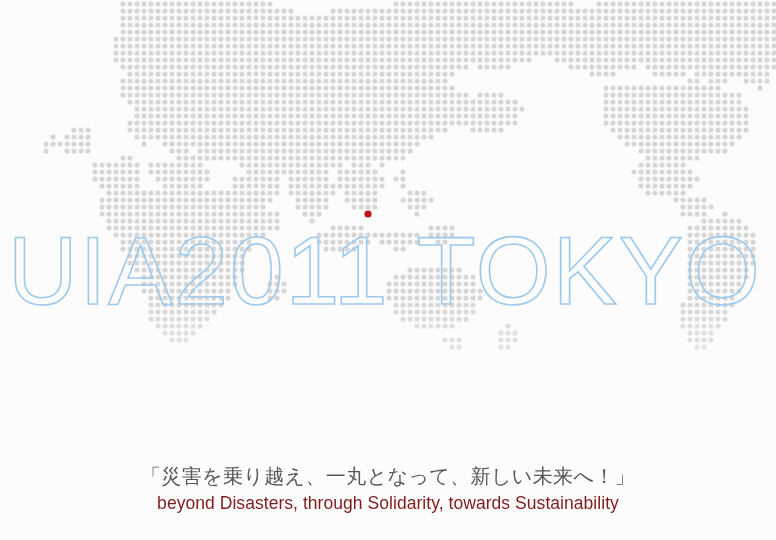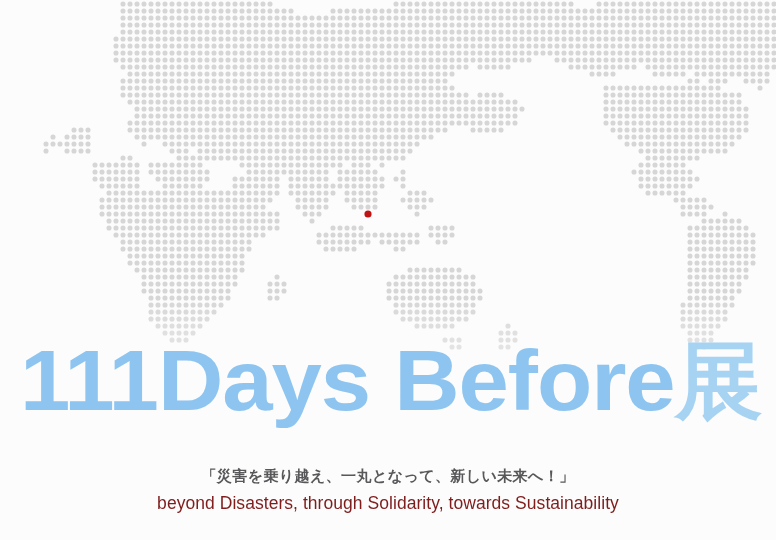--- a/index.html
+++ b/index.html
@@ -71,22 +71,22 @@
   
   #taglines {
     position: absolute;
     left: 0;
     top: 462px;
     width: 776px;
     text-align: center;
   }
   #tagline-ja {
     font-family: "DejaVu Sans", "Liberation Sans", sans-serif;
-    font-size: 15px;
-    font-weight: 700;
+    font-size: 20px;
+    font-weight: 400;
     color: #58585a;
     letter-spacing: 0.4px;
     line-height: 28px;
     white-space: nowrap;
   }
   #tagline-en {
     font-family: "Liberation Sans", "DejaVu Sans", sans-serif;
     font-size: 17.5px;
     font-weight: 400;
     color: #58585a;
@@ -2791,27 +2791,25 @@
           <circle cx="459" cy="347" r="2.55" fill="#d6d6d6" opacity="0.66"></circle>
           <circle cx="501" cy="347" r="2.55" fill="#d6d6d6" opacity="0.66"></circle>
           <circle cx="508" cy="347" r="2.55" fill="#d6d6d6" opacity="0.66"></circle>
           <circle cx="697" cy="347" r="2.55" fill="#d6d6d6" opacity="0.66"></circle>
           <circle cx="704" cy="347" r="2.55" fill="#d6d6d6" opacity="0.66"></circle>
         </g>
       <circle id="tokyo-marker" cx="368" cy="214" r="3.6" fill="#c01414"></circle>
     </svg>
   </div>
 
-
-  <div id="solid-title">
-    <svg viewBox="0 0 776 100" xmlns="http://www.w3.org/2000/svg">
-      <text class="solid-text" id="solid-text-node" x="20" y="80" textLength="742" lengthAdjust="spacingAndGlyphs">
-        <tspan id="seg-count" fill="#8ec5f0">111</tspan><tspan id="seg-words" fill="#8ec5f0">Days Before</tspan><tspan id="seg-kanji" class="solid-kanji" fill="#a7d3f3">展</tspan>
-      </text>
+  <div id="outline-title">
+    <svg viewBox="0 0 776 90" xmlns="http://www.w3.org/2000/svg">
+      <text class="outline-text" id="outline-text-node" x="8" y="76" stroke="#9ec9ec" textLength="754" lengthAdjust="spacingAndGlyphs">UIA2011 TOKYO</text>
     </svg>
   </div>
+
 
   <div id="taglines">
     <div id="tagline-ja" style="color: rgb(88, 88, 90);">「災害を乗り越え、一丸となって、新しい未来へ！」</div>
     <div id="tagline-en" style="color: #7f1d1d;">beyond Disasters, through Solidarity, towards Sustainability</div>
   </div>
 
 </div>
 
 </body></html>

